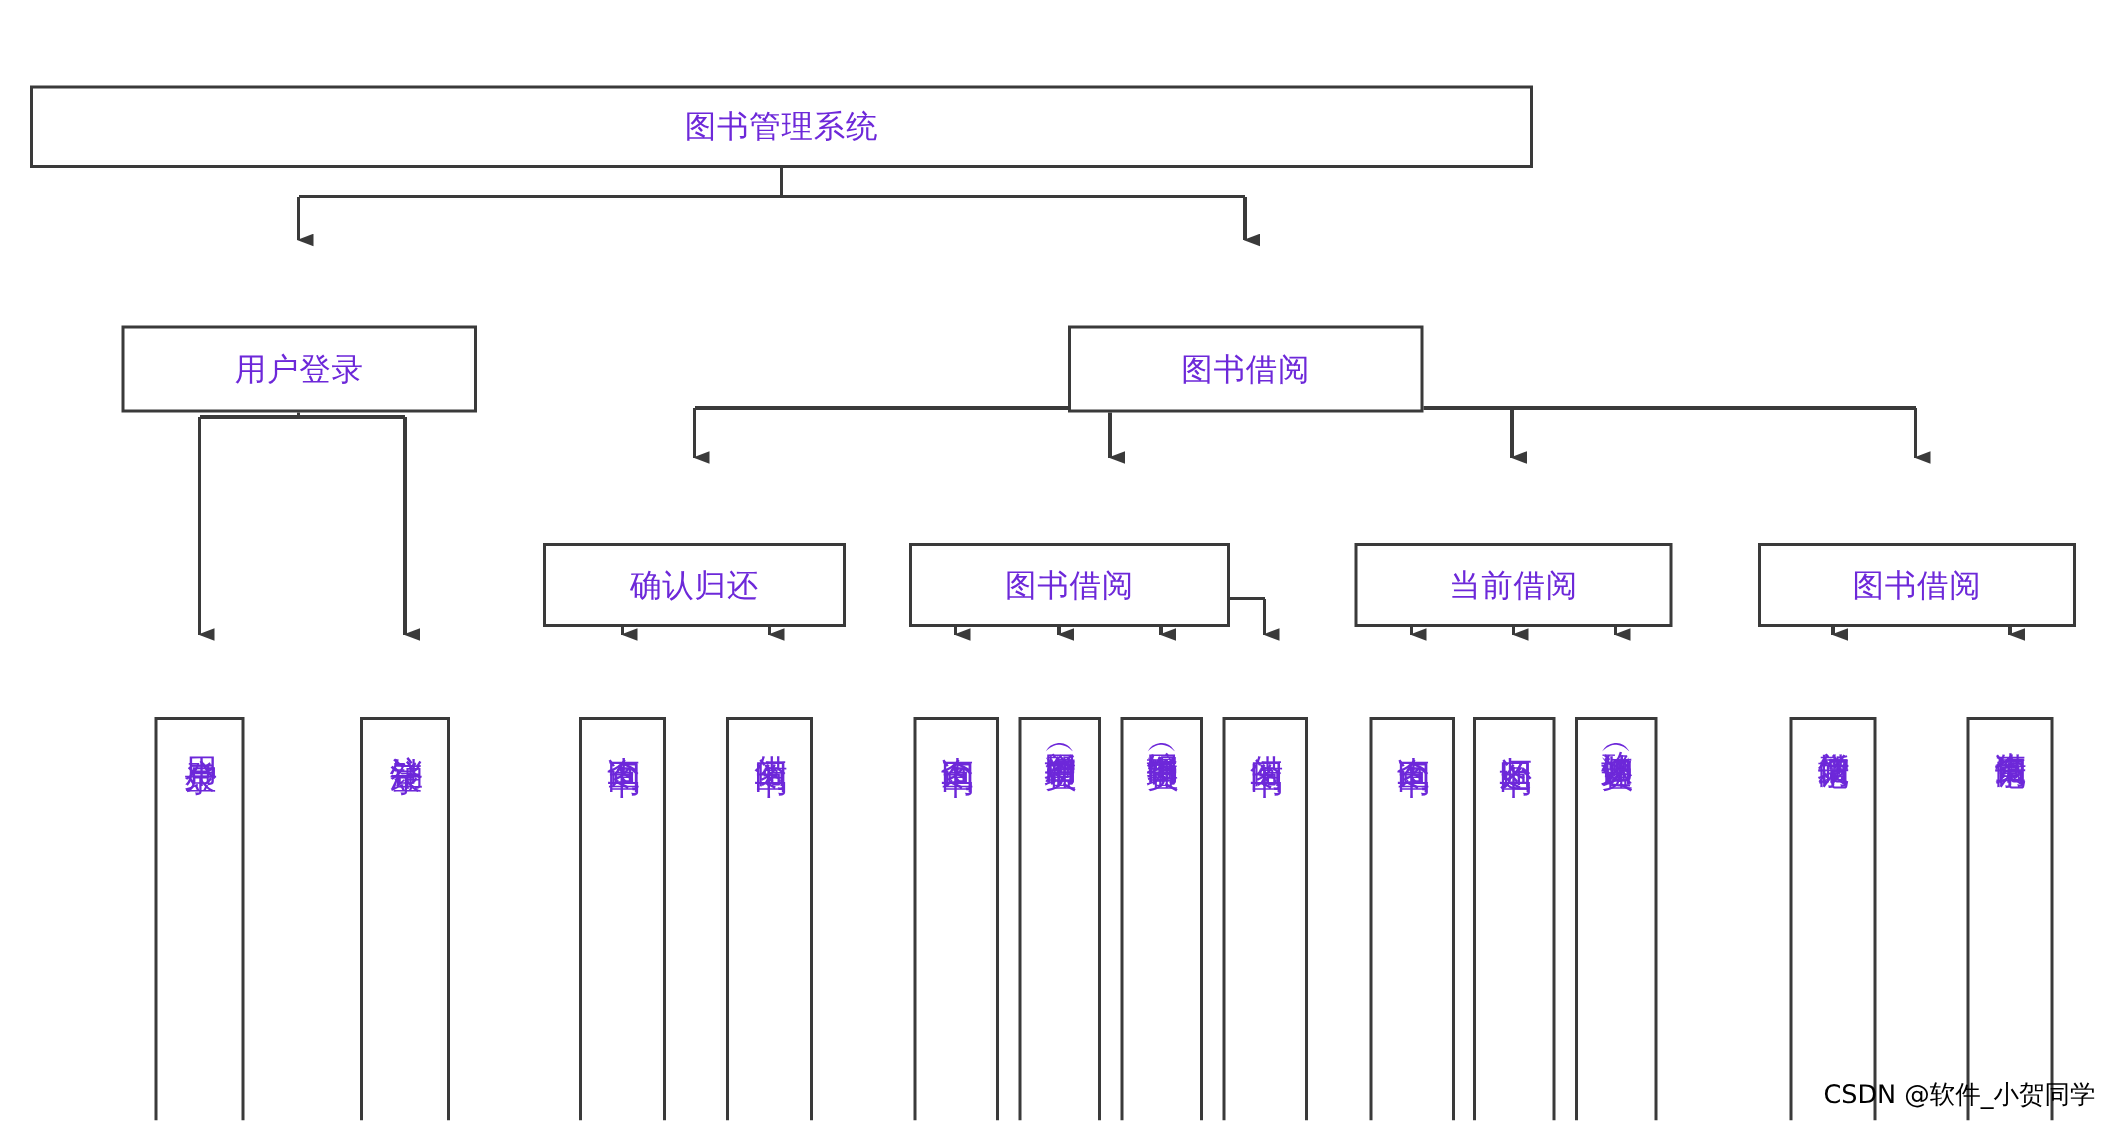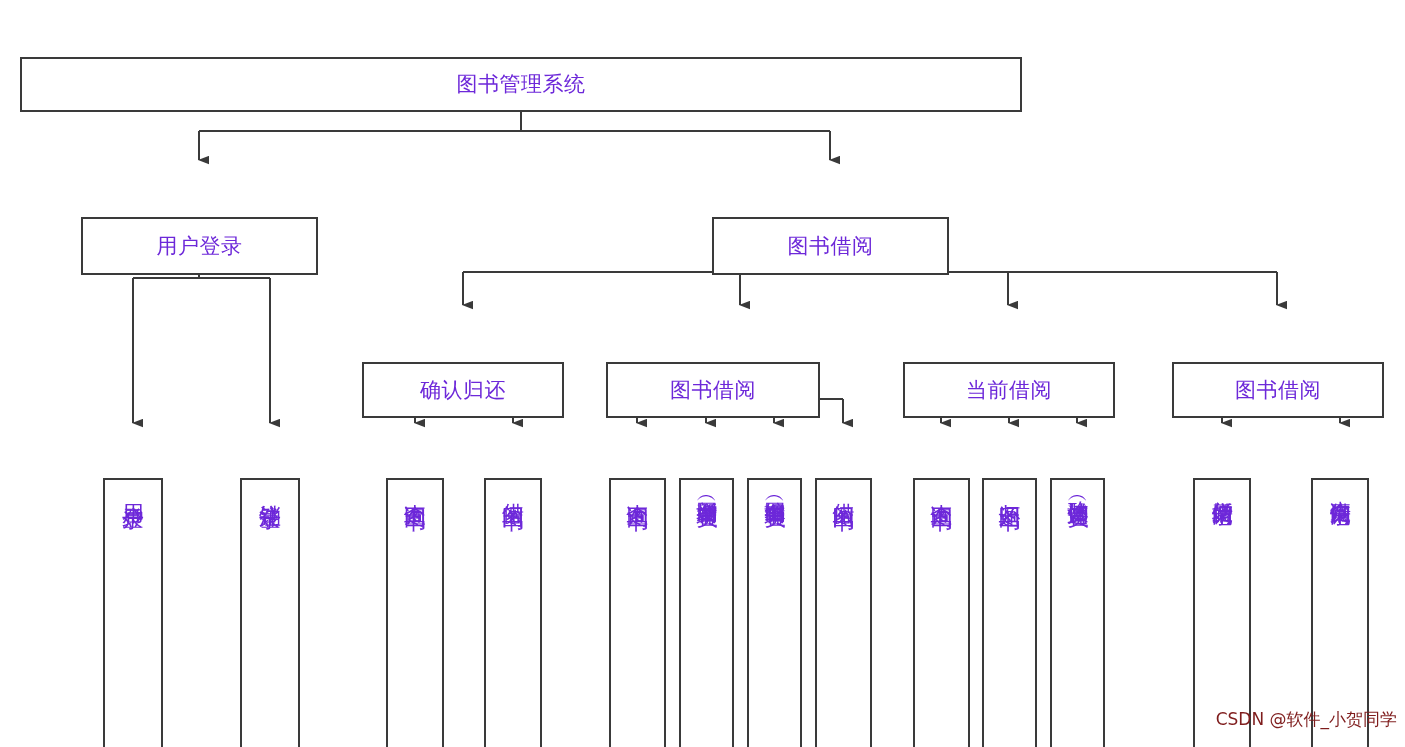--- a/index.html
+++ b/index.html
@@ -63,23 +63,23 @@
   .node.leaf.tall-text {
     padding-top: 4px;
   }
   .node.leaf.tall-text .label {
     font-size: 21px;
     letter-spacing: 1px;
   }
   #watermark {
     position: absolute;
     right: 8px;
-    bottom: 16px;
+    bottom: 6px;
     font-size: 17px;
-    color: #7f1d1d;
+    color: #000000;
     white-space: nowrap;
     font-family: "DejaVu Sans", "Liberation Sans", sans-serif;
   }
 </style>
 </head>
 <body>
 
 <div id="diagram-root">
 
   <svg id="edge-layer" viewBox="0 0 1405 747" width="1405" height="747" xmlns="http://www.w3.org/2000/svg">

